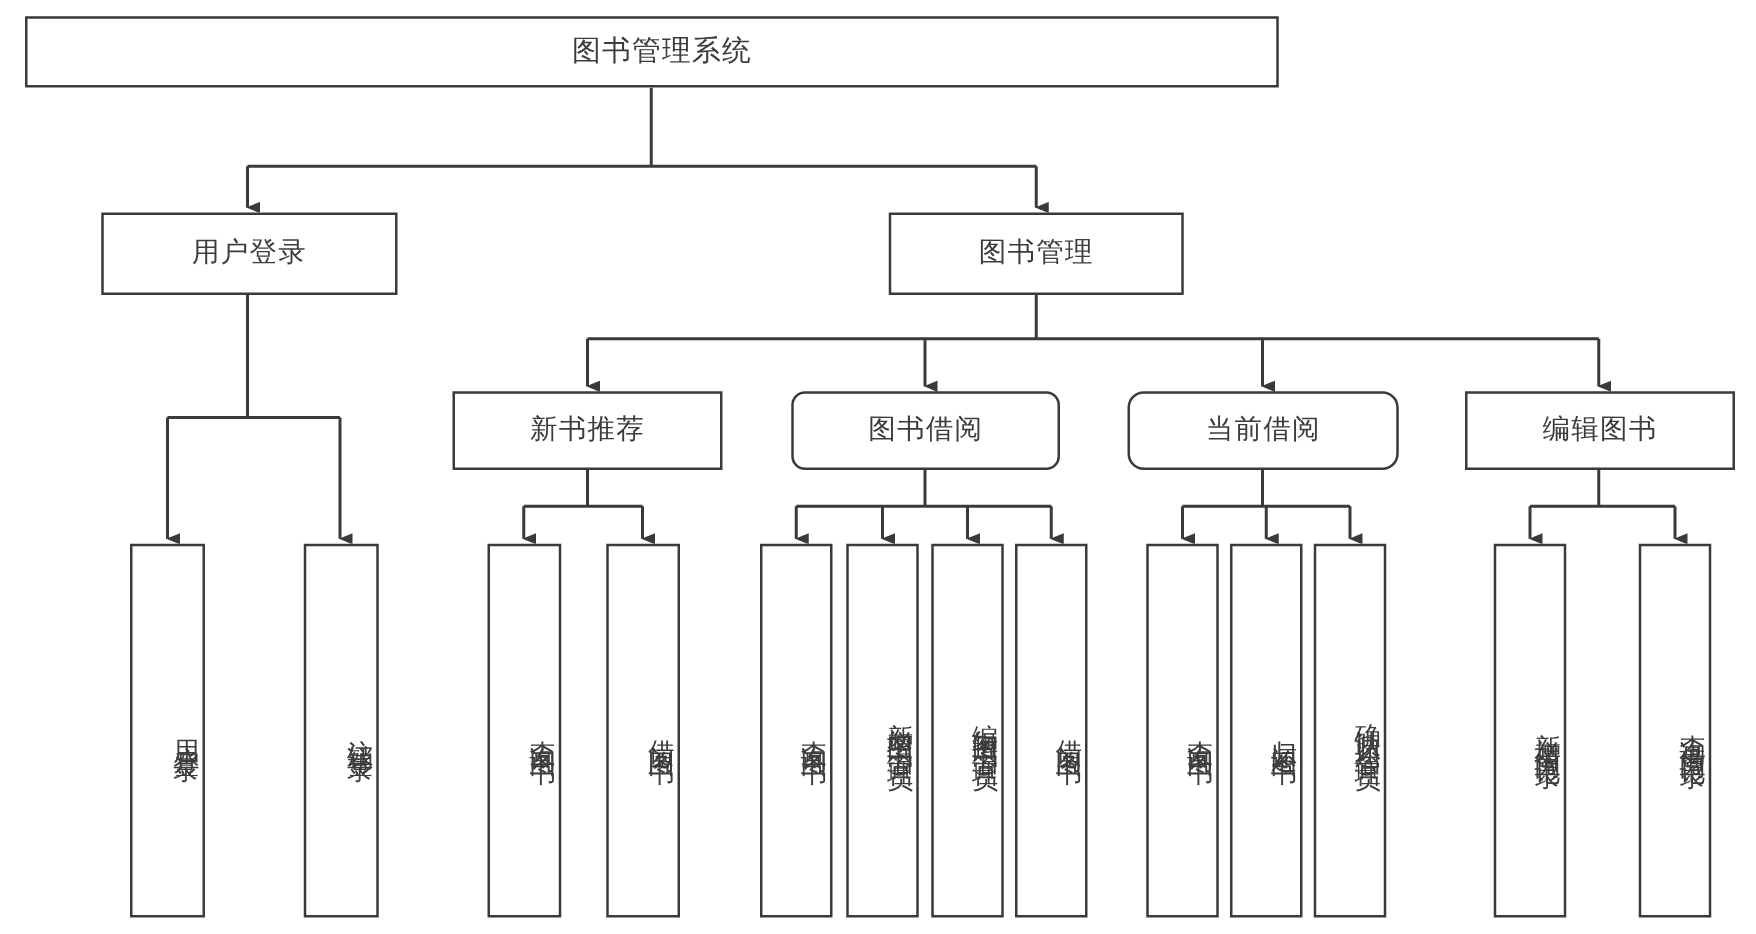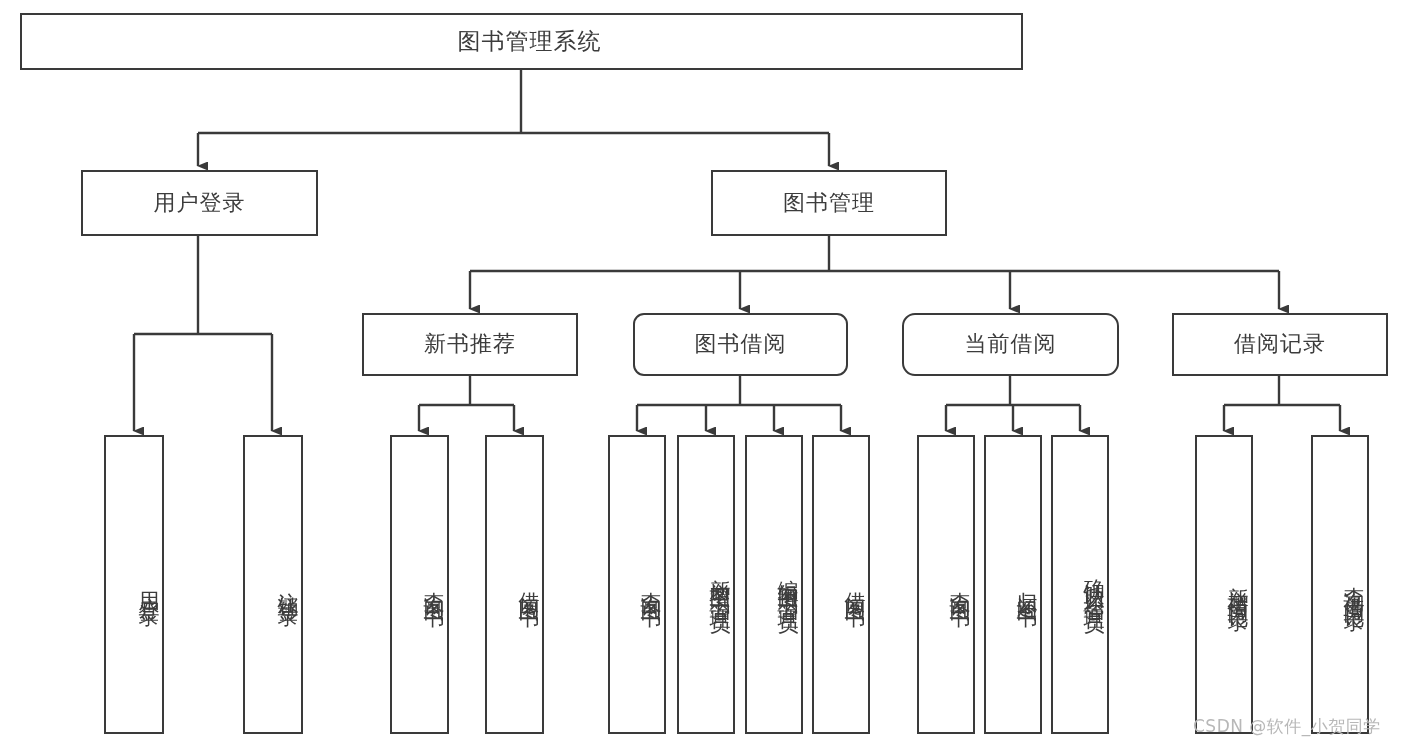--- a/index.html
+++ b/index.html
@@ -143,21 +143,21 @@
   <div class="node horiz" style="left:711px;top:170px;width:236px;height:66px;">
     <span>图书管理</span>
   </div>
   <div class="node horiz" style="left:633px;top:313px;width:215px;height:63px;border-radius:11px;">
     <span>图书借阅</span>
   </div>
   <div class="node horiz" style="left:902px;top:313px;width:217px;height:63px;border-radius:13px;">
     <span>当前借阅</span>
   </div>
   <div class="node horiz" style="left:1172px;top:313px;width:216px;height:63px;">
-    <span>借阅记录</span>
+    <span>编辑图书</span>
   </div>
 
   <div class="node vert" style="left:104px;top:435px;width:60px;height:299px;">
     <span class="vlabel">用户登录</span>
   </div>
   <div class="node vert" style="left:243px;top:435px;width:60px;height:299px;">
     <span class="vlabel">注销登录</span>
   </div>
 
   <div class="node vert" style="left:390px;top:435px;width:59px;height:299px;">
@@ -190,15 +190,14 @@
     <span class="vlabel">确认归还（管理员）</span>
   </div>
 
   <div class="node vert" style="left:1195px;top:435px;width:58px;height:299px;">
     <span class="vlabel">新增借阅记录</span>
   </div>
   <div class="node vert" style="left:1311px;top:435px;width:58px;height:299px;">
     <span class="vlabel">查询借阅记录</span>
   </div>
 
-  <div class="watermark" style="left:1193px;top:715px;">CSDN @软件_小贺同学</div>
 
 </div>
 
 </body></html>

